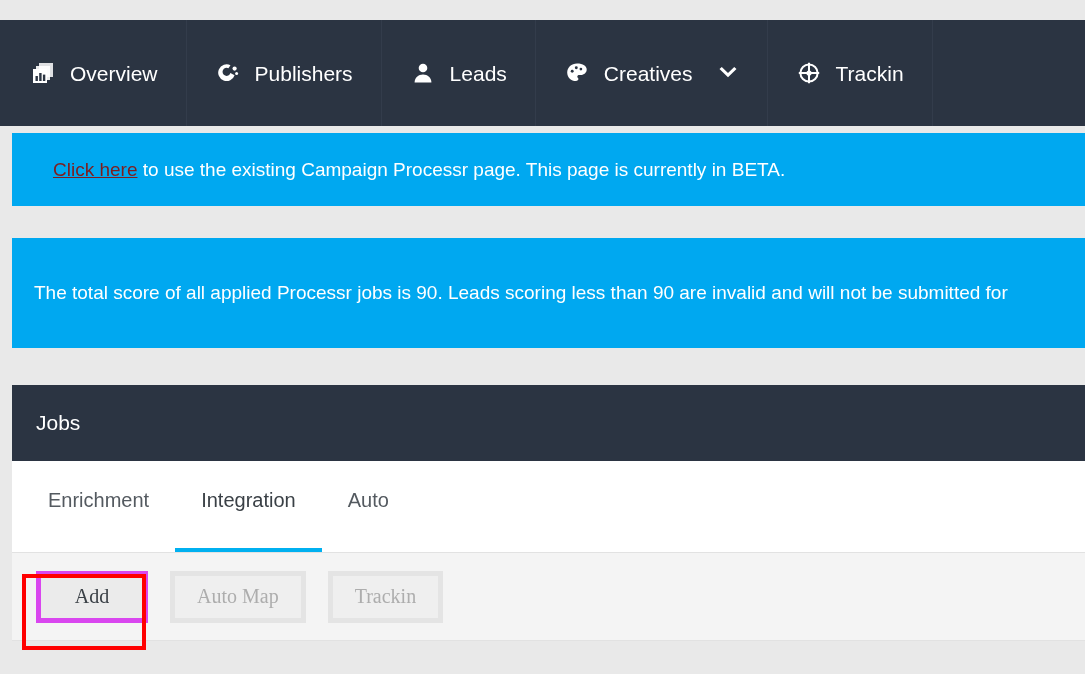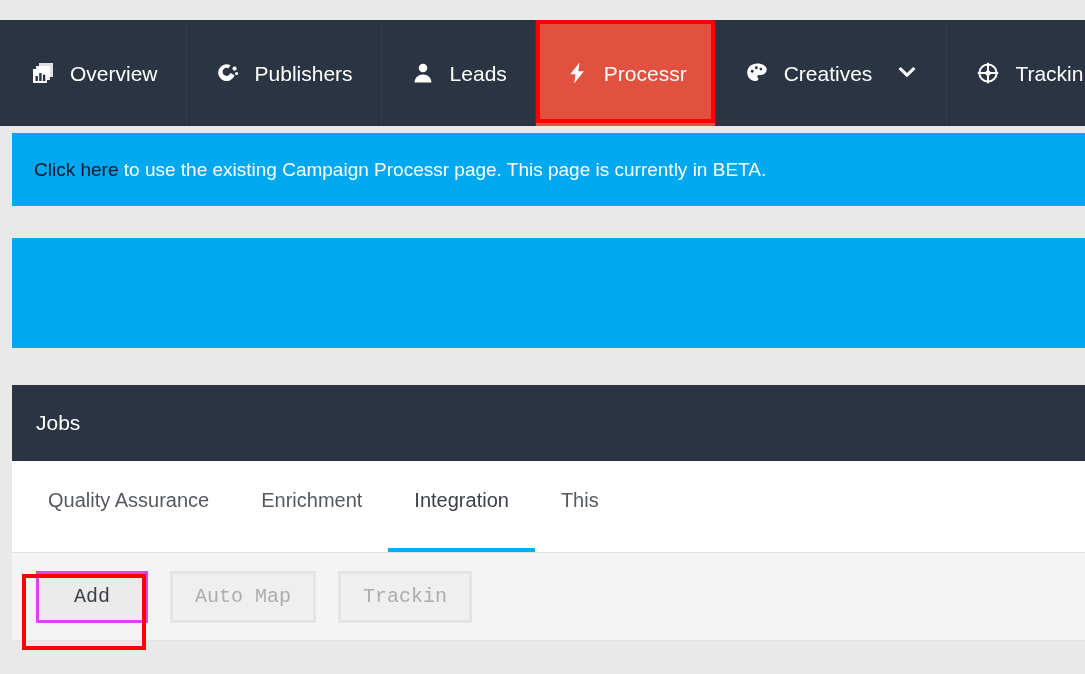--- a/index.html
+++ b/index.html
@@ -106,22 +106,24 @@
     height: 110px;
     gap: 10px;
   }
 
   .banner-line {
     white-space: nowrap;
     line-height: 1.25;
   }
 
   .banner-link {
-    color: #0f172a;
+    color: #7f1d1d;
+    text-decoration: underline;
     cursor: pointer;
+    margin-left: 19px;
   }
 
   
   .panel {
     position: absolute;
     left: 12px;
     top: 385px;
     width: 1085px;
     background: #ffffff;
   }
@@ -179,22 +181,22 @@
     padding: 0 24px;
     gap: 22px;
     border-bottom: 1px solid #e2e2e2;
   }
 
   .btn {
     position: relative;
     min-width: 112px;
     height: 52px;
     background: #ebebeb;
-    border: 3px solid #d946ef;
-    font-family: Liberation Mono, monospace;
+    border: 5px solid #d946ef;
+    font-family: Liberation Serif, serif;
     font-size: 20px;
     color: #3a4046;
     cursor: pointer;
     padding: 0 22px;
     display: inline-flex;
     align-items: center;
     justify-content: center;
   }
 
   .btn.disabled {
@@ -249,28 +251,20 @@
   <div class="nav-item">
     <span class="nav-icon">
       <svg width="24" height="24" viewBox="0 0 24 24">
         <circle cx="12" cy="7" r="4.3" fill="#ffffff"></circle>
         <path d="M3.6 21.5c0-4.8 3.8-8 8.4-8s8.4 3.2 8.4 8z" fill="#ffffff"></path>
       </svg>
     </span>
     <span class="nav-label">Leads</span>
   </div>
 
-  <div class="nav-item active annotated">
-    <span class="nav-icon">
-      <svg width="24" height="24" viewBox="0 0 24 24">
-        <path d="M14.6 1.5 5.2 13.3h5.3L9.2 22.5 18.9 10.3h-5.6z" fill="#ffffff"></path>
-      </svg>
-    </span>
-    <span class="nav-label">Processr</span>
-  </div>
 
   <div class="nav-item">
     <span class="nav-icon">
       <svg width="24" height="24" viewBox="0 0 24 24">
         <path d="M12 2.4C6.5 2.4 2.2 6.3 2.2 11.4c0 5 4 8.6 8.7 8.6 1.6 0 2.5-.8 2.5-1.9 0-.6-.3-1-.6-1.4-.3-.4-.5-.7-.5-1.2 0-.9.8-1.6 1.8-1.6h1.7c3.2 0 5.9-2.4 5.9-5.5 0-3.4-3.7-6-9.7-6z" fill="#ffffff"></path>
         <circle cx="7.2" cy="10.2" r="1.45" fill="#2b3442"></circle>
         <circle cx="11.3" cy="6.8" r="1.45" fill="#2b3442"></circle>
         <circle cx="15.9" cy="8.1" r="1.35" fill="#2b3442"></circle>
       </svg>
     </span>
@@ -294,40 +288,38 @@
     <span class="nav-label">Trackin</span>
   </div>
 
 </div>
 
 <div class="banner banner-1">
   <div class="banner-line"><span class="banner-link">Click here</span><span> to use the existing Campaign Processr page. This page is currently in BETA.</span></div>
 </div>
 
 <div class="banner banner-2">
+  <div class="banner-line">The total score of all applied Processr jobs is 90. Leads scoring less than 90 are invalid and will not be submitted for</div>
 </div>
 
 <div class="panel">
 
   <div class="panel-header">
     <span>Jobs</span>
   </div>
 
   <div class="panel-tabs">
-    <div class="panel-tab">
-      <span>Quality Assurance</span>
-    </div>
     <div class="panel-tab">
       <span>Enrichment</span>
     </div>
     <div class="panel-tab active">
       <span>Integration</span>
     </div>
     <div class="panel-tab">
-      <span>This</span>
+      <span>Auto</span>
     </div>
   </div>
 
   <div class="toolbar">
     <button class="btn">Add</button>
     <button class="btn disabled">Auto Map</button>
     <button class="btn disabled">Trackin</button>
   </div>
 
 </div>

